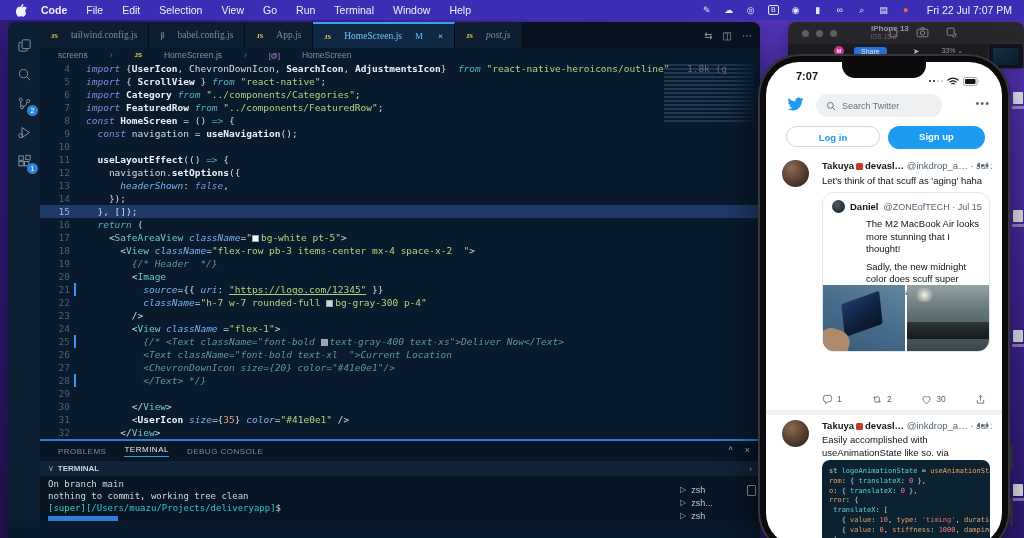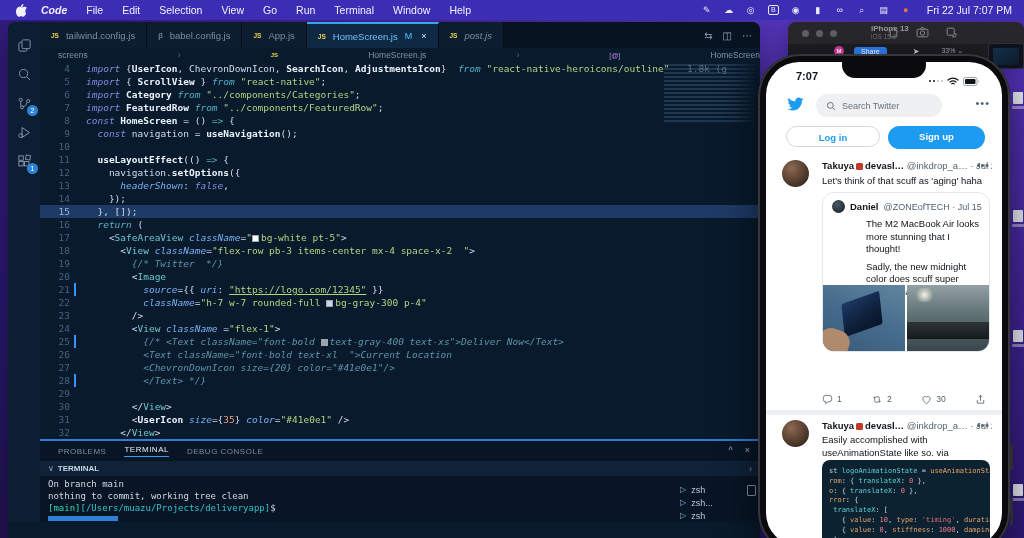--- a/index.html
+++ b/index.html
@@ -6,21 +6,21 @@
   html,body { width:1024px; height:538px; overflow:hidden; background:#1a1040; }
   #root { position:relative; width:1024px; height:538px; overflow:hidden;
           font-family:"Liberation Sans", sans-serif;
           background: radial-gradient(120% 120% at 80% 10%, #5a38c4 0%, #46289f 35%, #2f1a79 75%, #241356 100%); }
 
   
   .menubar { position:absolute; left:0; top:0; width:1024px; height:20px;
              background:#3c2db5; display:flex; align-items:center; color:#f2f0fc; font-size:10.5px; z-index:50; }
   .menubar .apple { margin:0 14px 0 16px; display:flex; align-items:center; }
   .menubar .mitem { margin-right:19px; white-space:nowrap; }
-  .menubar .mitem.bold { font-weight:bold;font-style:italic; }
+  .menubar .mitem.bold { font-weight:bold; }
   .menubar .spacer { flex:1; }
   .menubar .sticon { width:22px; text-align:center; font-size:9px; color:#eceaf8; }
   .menubar .sticon.boxed { font-size:7px; border:1px solid #eceaf8; border-radius:2px; width:11px; height:10px; line-height:8px; margin:0 6px; }
   .menubar .sticon.dot { color:#e8743c; }
   .menubar .clock { margin:0 12px 0 10px; font-size:10.5px; white-space:nowrap; }
 
   
   .vscode { position:absolute; left:8px; top:22px; width:752px; height:516px;
             background:#091a2c; border-radius:8px 8px 0 0; overflow:hidden;
             box-shadow:0 12px 40px rgba(0,0,0,.5); z-index:10; }
@@ -30,32 +30,32 @@
   .vs-title { position:absolute; left:0; right:0; text-align:center; font-size:8.5px; color:#8aa0b8; }
   .vs-body { display:flex; height:499px; }
   .activitybar { width:32px; background:#0c1e31; display:flex; flex-direction:column; align-items:center; padding-top:12px; flex:none; }
   .act-ic { position:relative; width:22px; height:22px; margin-bottom:7px; display:flex; align-items:center; justify-content:center; }
   .act-ic svg { stroke:#7e90a6; }
   .badge { position:absolute; right:-3px; bottom:-2px; min-width:11px; height:11px; border-radius:6px;
            background:#2e82d6; color:#fff; font-size:7px; line-height:11px; text-align:center; padding:0 2px; }
   .vs-main { flex:1; display:flex; flex-direction:column; min-width:0; }
 
   .tabstrip { height:26px; background:#081322; display:flex; align-items:stretch; position:relative; flex:none; }
-  .tab { display:flex; align-items:center; gap:7px; padding:0 11px; font-size:9.5px; color:#7b8ea3;
-         background:#0c1d30; border-right:1px solid #050d18; white-space:nowrap; }
+  .tab { display:flex; align-items:center; gap:13px; padding:0 11px; font-size:9.5px; color:#7b8ea3;
+         background:#0c1d30; border-right:1px solid #050d18; white-space:nowrap;font-family:Liberation Serif, serif; }
   .tab.active { background:#0f2945; border-top:2px solid #37a3f5; color:#6fc3f7; }
   .tab.italic .tab-label { font-style:italic; }
   .tab .fic { font-size:6.5px; font-weight:bold; color:#e8d44d; }
   .tab .fic.beta { color:#9aa7bb; font-size:8px; font-weight:normal; }
   .tab .mod { color:#4fc1ff; font-size:9px; }
   .tab .close { color:#cfe2f2; font-size:9px; margin-left:2px; }
   .tab-actions { position:absolute; right:8px; top:0; height:26px; display:flex; align-items:center; gap:10px;
                  color:#8fa3b8; font-size:10px; }
 
-  .breadcrumb { height:14px; display:flex; align-items:center; font-size:8.5px; color:#7f93a8; padding-left:18px; gap:22px; flex:none; background:#091a2c;justify-content:space-between; }
+  .breadcrumb { height:14px; display:flex; align-items:center; font-size:8.5px; color:#7f93a8; padding-left:18px; gap:22px; flex:none; background:#091a2c; }
   .breadcrumb .js { color:#e8d44d; font-size:6px; font-weight:bold; }
   .breadcrumb .sym { color:#b18ae0; font-size:7px; }
   .breadcrumb .sep { color:#5c7086; }
 
   .editor { position:relative; flex:1; overflow:hidden; background:#091a2c;
             font-family:"DejaVu Sans Mono", monospace; font-size:9.5px; }
   .cl { display:flex; height:13px; line-height:13px; white-space:pre; }
   .cl .ln { width:30px; text-align:right; color:#46627f; flex:none; }
   .cl .mk { width:2px; height:13px; margin:0 10px 0 4px; flex:none; background:transparent; }
   .cl.mod .mk { background:#3794ff; }
@@ -328,21 +328,21 @@
               <div class="cl"><span class="ln">9</span><span class="mk"></span><span><span class="tk-w">  </span><span class="tk-k">const </span><span class="tk-w">navigation = </span><span class="tk-b">useNavigation</span><span class="tk-w">();</span></span></div>
               <div class="cl"><span class="ln">10</span><span class="mk"></span><span></span></div>
               <div class="cl"><span class="ln">11</span><span class="mk"></span><span><span class="tk-w">  </span><span class="tk-b">useLayoutEffect</span><span class="tk-w">(() </span><span class="tk-t">=&gt; </span><span class="tk-w">{</span></span></div>
               <div class="cl"><span class="ln">12</span><span class="mk"></span><span><span class="tk-w">    navigation.</span><span class="tk-b">setOptions</span><span class="tk-w">({</span></span></div>
               <div class="cl"><span class="ln">13</span><span class="mk"></span><span><span class="tk-w">      </span><span class="tk-a">headerShown</span><span class="tk-w">: </span><span class="tk-k">false</span><span class="tk-w">,</span></span></div>
               <div class="cl"><span class="ln">14</span><span class="mk"></span><span><span class="tk-w">    });</span></span></div>
               <div class="cl hl"><span class="ln">15</span><span class="mk"></span><span><span class="tk-w">  }, []);</span></span></div>
               <div class="cl"><span class="ln">16</span><span class="mk"></span><span><span class="tk-w">  </span><span class="tk-t">return</span><span class="tk-w"> (</span></span></div>
               <div class="cl"><span class="ln">17</span><span class="mk"></span><span><span class="tk-w">    &lt;</span><span class="tk-g">SafeAreaView</span><span class="tk-w"> </span><span class="tk-a">className</span><span class="tk-w">=</span><span class="tk-s">"</span><span class="tk-sw" style="background: rgb(255, 255, 255);"></span><span class="tk-s">bg-white pt-5"</span><span class="tk-w">&gt;</span></span></div>
               <div class="cl"><span class="ln">18</span><span class="mk"></span><span><span class="tk-w">      &lt;</span><span class="tk-g">View</span><span class="tk-w"> </span><span class="tk-a">className</span><span class="tk-w">=</span><span class="tk-s">"flex-row pb-3 items-center mx-4 space-x-2  "</span><span class="tk-w">&gt;</span></span></div>
-              <div class="cl"><span class="ln">19</span><span class="mk"></span><span><span class="tk-c">        {/* Twitter  */}</span></span></div>
+              <div class="cl"><span class="ln">19</span><span class="mk"></span><span><span class="tk-c">        {/* Header  */}</span></span></div>
               <div class="cl"><span class="ln">20</span><span class="mk"></span><span><span class="tk-w">        &lt;</span><span class="tk-g">Image</span></span></div>
               <div class="cl mod"><span class="ln">21</span><span class="mk"></span><span><span class="tk-w">          </span><span class="tk-a">source</span><span class="tk-w">={{ </span><span class="tk-a">uri</span><span class="tk-w">: </span><span class="tk-u">"https://logo.com/12345"</span><span class="tk-w"> }}</span></span></div>
               <div class="cl"><span class="ln">22</span><span class="mk"></span><span><span class="tk-w">          </span><span class="tk-a">className</span><span class="tk-w">=</span><span class="tk-s">"h-7 w-7 rounded-full </span><span class="tk-sw" style="background: rgb(209, 213, 219);"></span><span class="tk-s">bg-gray-300 p-4"</span></span></div>
               <div class="cl"><span class="ln">23</span><span class="mk"></span><span><span class="tk-w">        /&gt;</span></span></div>
               <div class="cl"><span class="ln">24</span><span class="mk"></span><span><span class="tk-w">        &lt;</span><span class="tk-g">View</span><span class="tk-w"> </span><span class="tk-a">className</span><span class="tk-w"> =</span><span class="tk-s">"flex-1"</span><span class="tk-w">&gt;</span></span></div>
               <div class="cl mod"><span class="ln">25</span><span class="mk"></span><span><span class="tk-c">          {/* &lt;Text className="font-bold </span><span class="tk-sw" style="background: rgb(156, 163, 175);"></span><span class="tk-c">text-gray-400 text-xs"&gt;Deliver Now&lt;/Text&gt;</span></span></div>
               <div class="cl"><span class="ln">26</span><span class="mk"></span><span><span class="tk-c">          &lt;Text className="font-bold text-xl  "&gt;Current Location</span></span></div>
               <div class="cl"><span class="ln">27</span><span class="mk"></span><span><span class="tk-c">          &lt;ChevronDownIcon size={20} color="#41e0e1"/&gt;</span></span></div>
               <div class="cl mod"><span class="ln">28</span><span class="mk"></span><span><span class="tk-c">          &lt;/Text&gt; */}</span></span></div>
               <div class="cl"><span class="ln">29</span><span class="mk"></span><span></span></div>
@@ -367,21 +367,21 @@
           </div>
           <div class="panel-section">
             <span class="chev">∨</span>
             <span>TERMINAL</span>
             <span class="right-chev">›</span>
           </div>
           <div class="term">
             <div>
                 <div><span><span class="tk-tw">On branch main</span></span></div>
                 <div><span><span class="tk-tw">nothing to commit, working tree clean</span></span></div>
-                <div><span><span class="tk-tg">[main]</span><span class="tk-tc">[/Users/muazu/Projects/deliveryapp]</span><span class="tk-tw">$</span></span></div>
+                <div><span><span class="tk-tg">[super]</span><span class="tk-tc">[/Users/muazu/Projects/deliveryapp]</span><span class="tk-tw">$</span></span></div>
               </div>
             <div class="term-cursor"></div>
           </div>
           <div class="shells">
               <div class="shell-row">
                 <span class="sic">▷</span>
                 <span>zsh</span>
               </div>
               <div class="shell-row">
                 <span class="sic">▷</span>

